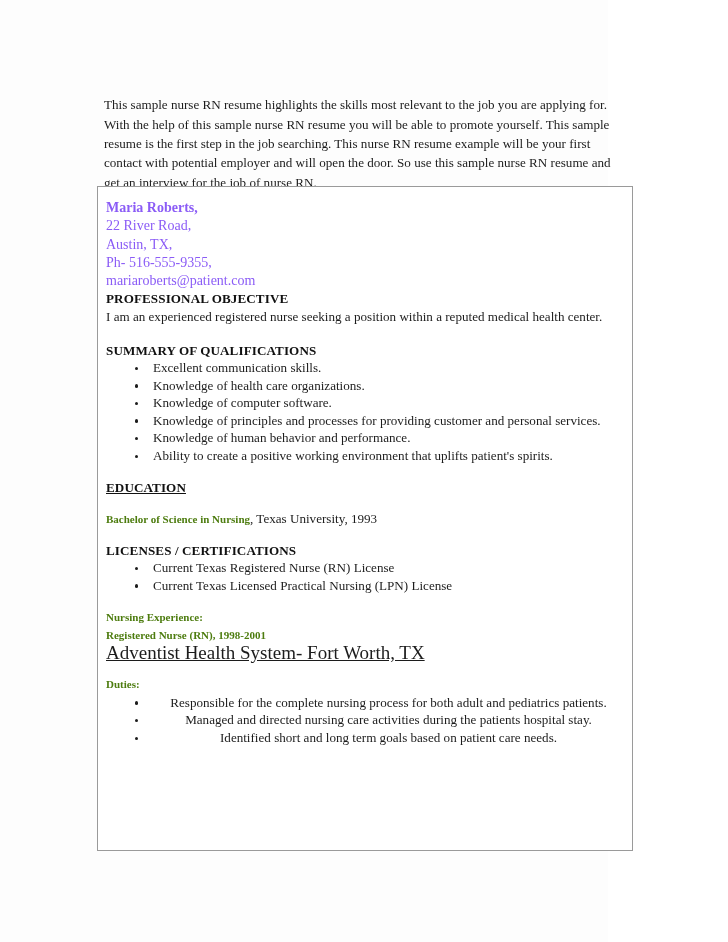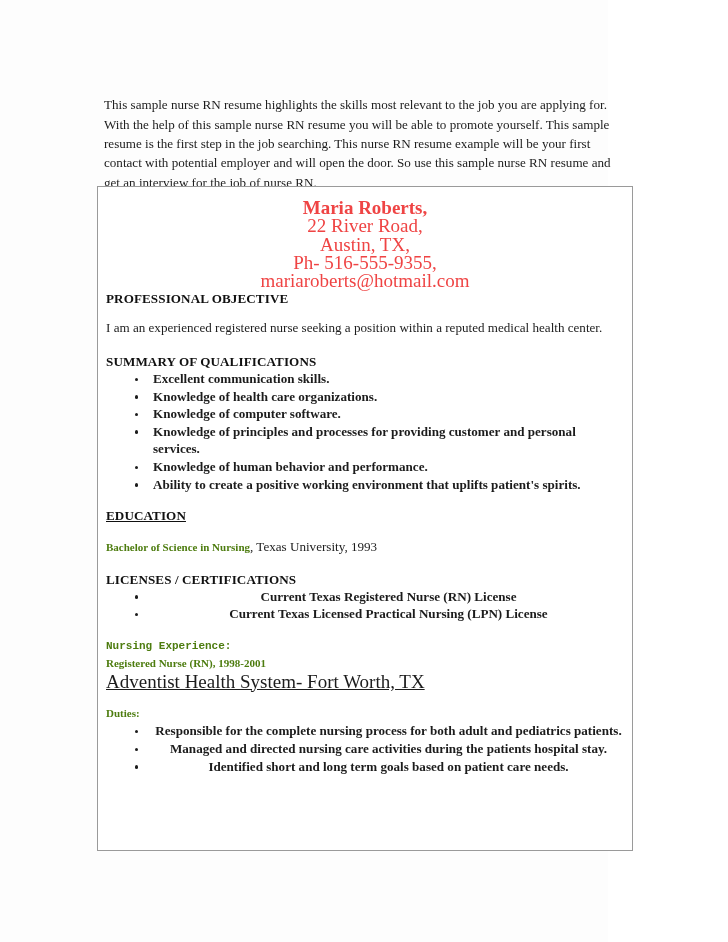--- a/index.html
+++ b/index.html
@@ -52,24 +52,24 @@
   .resume-inner {
     position: absolute;
     left: 8px;
     top: 7px;
     right: 8px;
     bottom: 4px;
   }
 
   
   .contact {
-    text-align: center;
-    font-size: 19px;
+    text-align: left;
+    font-size: 14px;
     line-height: 18.3px;
-    color: #ef4444;
+    color: #8b5cf6;
     padding-top: 5px;
   }
   .contact .name {
     font-weight: bold;
   }
 
   
   .section-heading {
     font-weight: bold;
     font-size: 13.1px;
@@ -96,21 +96,20 @@
     font-size: 19px;
     line-height: 17.4px;
     color: #1c1c1c;
   }
 
   
   ul.bullets {
     list-style: none;
     margin: 0;
     padding: 0;
-    font-weight: bold;
   }
   ul.bullets li {
     position: relative;
     padding-left: 47px;
     font-size: 13.1px;
     line-height: 17.6px;
     color: #1c1c1c;
     margin: 0;
   }
   ul.bullets li .dot {
@@ -118,47 +117,47 @@
     left: 29px;
     top: 7.5px;
     width: 3.4px;
     height: 3.4px;
     border-radius: 50%;
     background: #1c1c1c;
   }
 
   
   .mt-objective   { }
-  .mt-para        { margin-top: 12px; }
+  .mt-para        { margin-top: 1px; }
   .mt-summary     { margin-top: 16px; }
   .mt-list        { margin-top: 8px; }
   .mt-education   { margin-top: 14px; text-decoration: underline; }
   .mt-degree      { margin-top: 14px; }
   .mt-licenses    { margin-top: 14px; }
-  .mt-licenselist { margin-top: 9px; text-align: center; }
-  .mt-experience  { margin-top: 15px; font-family: Liberation Mono, monospace; }
+  .mt-licenselist { margin-top: 9px; }
+  .mt-experience  { margin-top: 15px; }
   .mt-duties      { margin-top: 15px; }
   .mt-dutylist    { margin-top: 15px; text-align: center; }
 </style>
 </head>
 <body>
 
 <div class="page">
 
   <p class="intro">This sample nurse RN resume highlights the skills most relevant to the job you are applying for. With the help of this sample nurse RN resume you will be able to promote yourself. This sample resume is the first step in the job searching. This nurse RN resume example will be your first contact with potential employer and will open the door. So use this sample nurse RN resume and get an interview for the job of nurse RN.</p>
 
   <div class="resume-box">
     <div class="resume-inner">
 
       <div class="contact">
         <div class="name">Maria Roberts,</div>
         <div>22 River Road,</div>
         <div>Austin, TX,</div>
         <div>Ph- 516-555-9355,</div>
-        <div>mariaroberts@hotmail.com</div>
+        <div>mariaroberts@patient.com</div>
       </div>
 
       <div class="section-heading mt-objective">PROFESSIONAL OBJECTIVE</div>
       <div class="body-text mt-para">I am an experienced registered nurse seeking a position within a reputed medical health center.</div>
 
       <div class="section-heading mt-summary">SUMMARY OF QUALIFICATIONS</div>
       <ul class="bullets mt-list">
         <li><span class="dot"></span><span>Excellent communication skills.</span></li>
         <li><span class="dot"></span><span>Knowledge of health care organizations.</span></li>
         <li><span class="dot"></span><span>Knowledge of computer software.</span></li>

